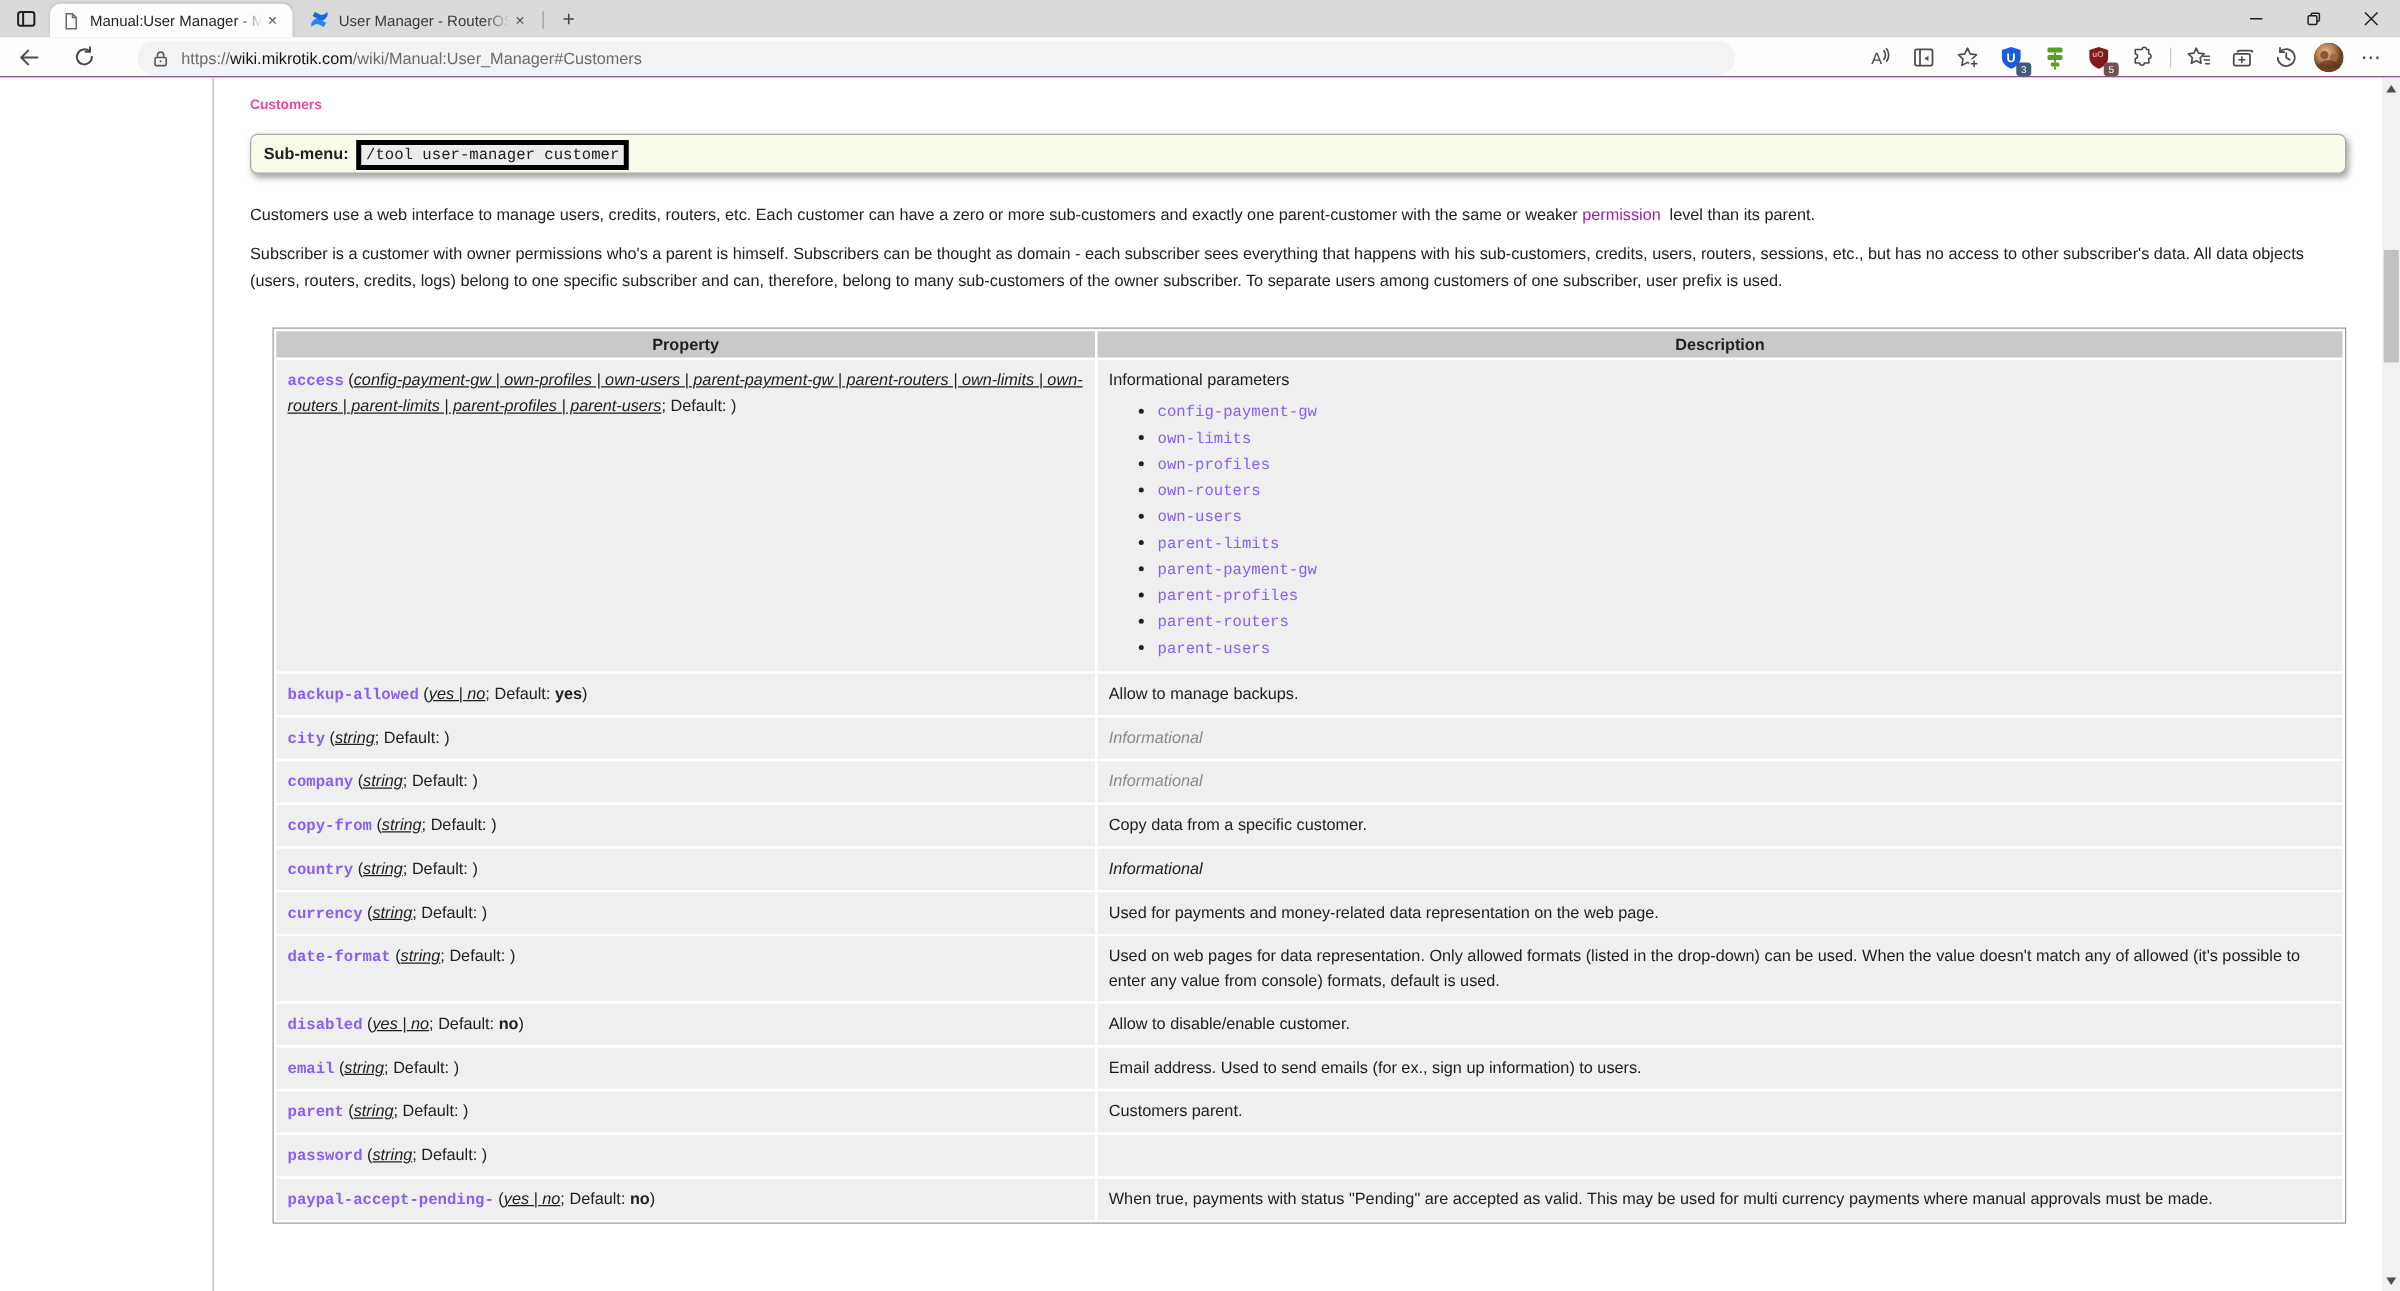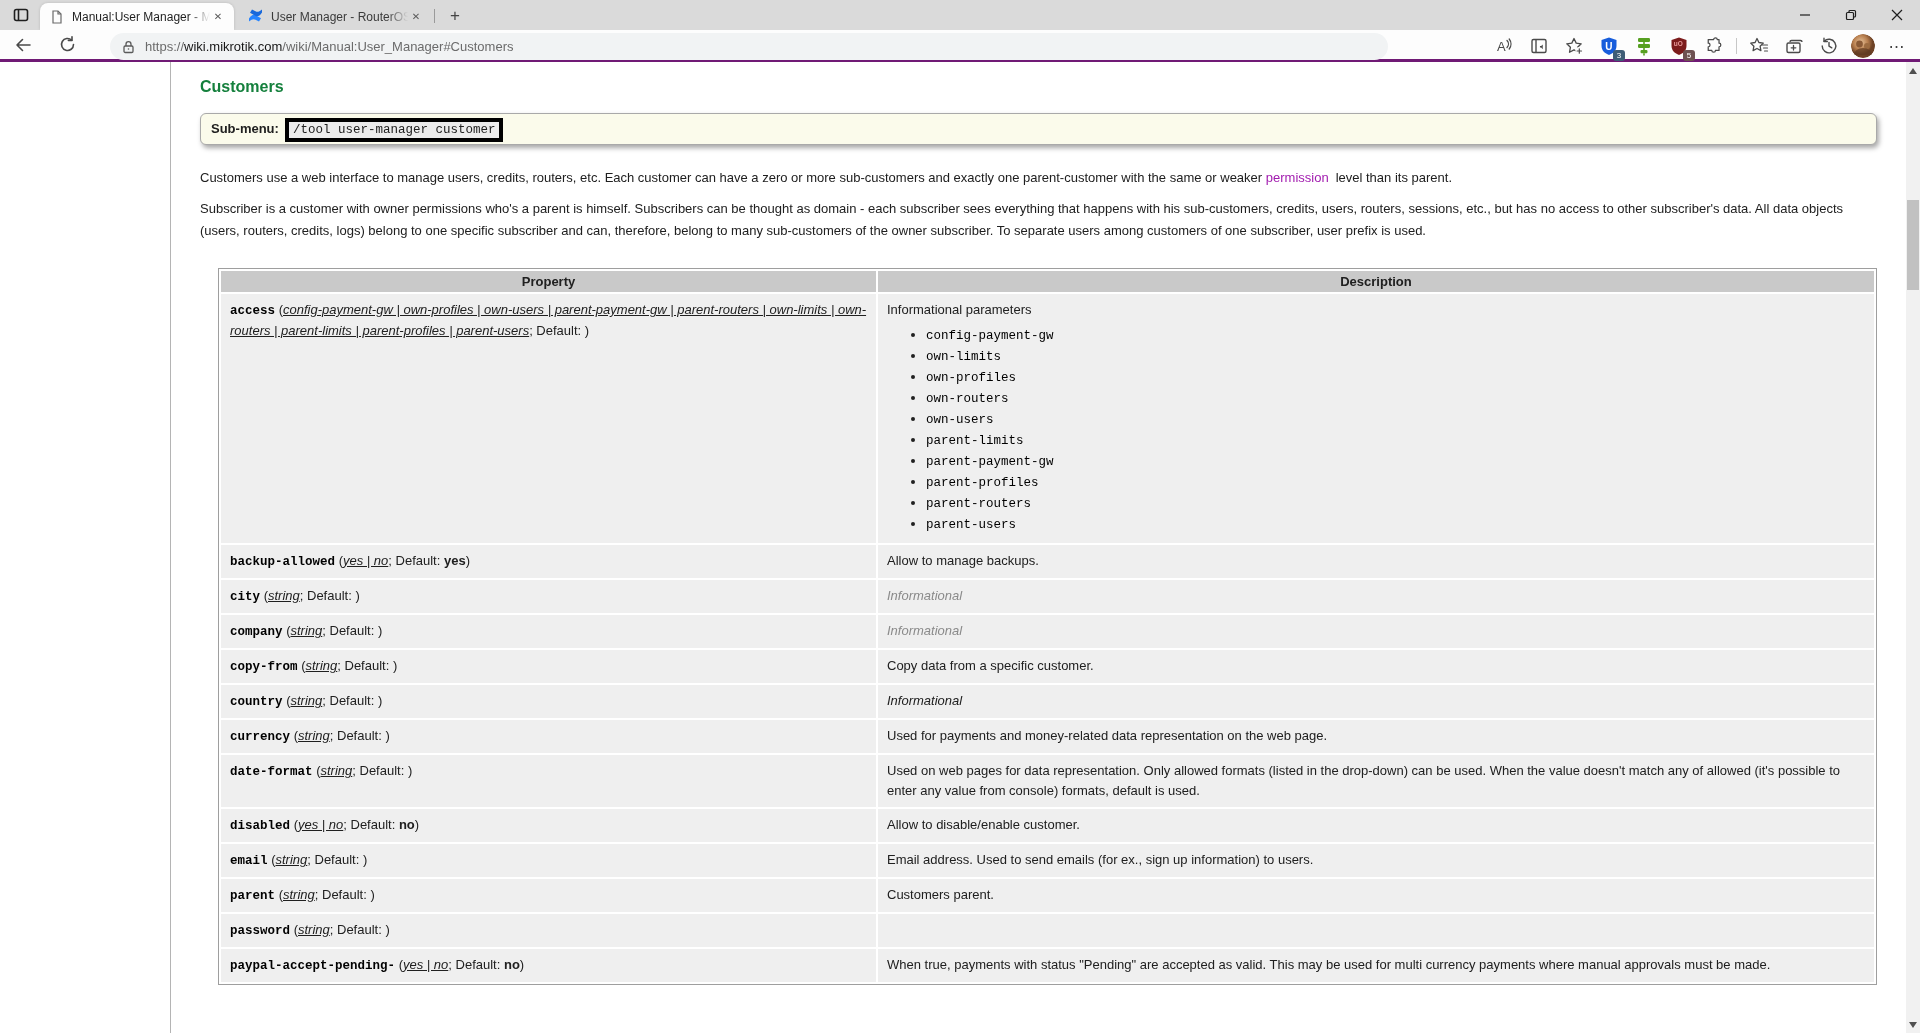--- a/index.html
+++ b/index.html
@@ -19,21 +19,21 @@
   .tab-close { width:16px; height:16px; border-radius:4px; display:flex; align-items:center;
                justify-content:center; font-size:10px; color:#5a5a5a; cursor:pointer; }
   .tab-sep { position:absolute; left:434px; top:9px; width:1px; height:14px; background:#9a9a9a; }
   .newtab { position:absolute; left:442px; top:4px; width:26px; height:24px; border-radius:4px;
             display:flex; align-items:center; justify-content:center; font-size:17px; color:#444;
             cursor:pointer; background:none; border:none; }
   .win-controls { position:absolute; right:0; top:0; height:30px; display:flex; }
   .win-btn { width:46px; height:30px; display:flex; align-items:center; justify-content:center; cursor:pointer; }
 
   .toolbar { position:absolute; left:0; top:30px; width:1920px; height:32px; background:#fdfdfd;
-             border-bottom:3px solid #701a75; display:flex; align-items:center; }
+             border-bottom:1px solid #701a75; display:flex; align-items:center; }
   .nav-btn { width:30px; height:28px; margin-left:8px; display:flex; align-items:center;
              justify-content:center; border-radius:4px; cursor:pointer; }
   .omnibox { position:absolute; left:110px; top:3px; width:1278px; height:27px; background:#f1f3f4;
              border-radius:14px; display:flex; align-items:center; padding:0 12px; cursor:text; }
   .omnibox .url { font-size:13px; margin-left:10px; white-space:nowrap; }
   .url .dim { color:#6b6b6b; } .url .domain { color:#161616; }
   .tb-right { position:absolute; right:10px; top:2px; height:28px; display:flex; align-items:center; gap:9px; }
   .tb-icon { width:26px; height:26px; display:flex; align-items:center; justify-content:center;
              border-radius:5px; cursor:pointer; position:relative; }
   .tb-div { width:1px; height:16px; background:#c7c7c7; }
@@ -41,37 +41,37 @@
            font-size:8px; color:#fff; display:flex; align-items:center; justify-content:center;
            padding:0 2px; line-height:1; }
   .badge.b-blue { background:#3e5d76; } .badge.b-red { background:#6e5252; }
   .avatar { width:24px; height:24px; border-radius:50%; overflow:hidden; cursor:pointer; }
   .more-dots { font-size:16px; color:#3f3f3f; letter-spacing:1px; }
 
   
   .page { position:absolute; left:0; top:62px; width:1906px; height:971px; background:#fff; }
   .content-border { position:absolute; left:170px; top:0; width:1px; height:971px; background:#b4b4b4; }
   .content { position:absolute; left:200px; top:0; width:1677px; color:#202020; }
-  h2.page-h { margin-top:16px; font-size:16px; font-weight:bold; color:#15803d; }
+  h2.page-h { margin-top:16px; font-size:11px; font-weight:bold; color:#ec4899; }
   .notebox { margin-top:17px; width:1677px; background:#fbfbeb; border:1px solid #a9a9a9;
              border-radius:6px; padding:7px 10px; font-size:13px;
              box-shadow:2px 3px 5px rgba(0,0,0,.35); }
   .notebox b { margin-right:6px;margin-top:44px; }
   .notebox code { font-family:"Liberation Mono","DejaVu Sans Mono",monospace; font-size:12.5px;
                   background:#ececec; border:4px solid #000000; padding:1px 4px; }
   .para { margin-top:22px; font-size:13px; line-height:22px; }
   .para + .para { margin-top:9px; }
   a.wikilink { color:#a21caf; text-decoration:none; margin-right:7px; cursor:pointer; }
 
   table.props { margin:26px 0 0 18px; width:1659px; border:1px solid #9e9e9e; border-spacing:2px;
                 background:#fff; font-size:13px; }
   table.props th { background:#c9c9c9; font-weight:bold; padding:3px 20px; font-size:13px; }
   table.props td { background:#efefef; padding:6px 9px; vertical-align:top; line-height:20px; }
   td.prop { width:655px; }
-  .pname, .pl-item { font-family:"Liberation Mono","DejaVu Sans Mono",monospace; color:#000000; font-size:12.5px; }
+  .pname, .pl-item { font-family:"Liberation Mono","DejaVu Sans Mono",monospace; color:#8b5cf6; font-size:12.5px; }
   .pname { font-weight:bold; }
   .ptail i { font-style:italic;text-decoration:underline; }
   .desc-muted { color:#8a8a8a; font-style:italic; }
   .desc-italic { font-style:italic; }
   ul.param-list { margin:7px 0 2px 0; padding-left:27px; list-style:disc; }
   ul.param-list li { margin:4px 12px; line-height:16px; color:#202020; }
 
   
   .scrollbar { position:absolute; right:0; top:62px; width:14px; height:971px; background:#f1f1f1; }
   .sb-arrow { position:absolute; left:0; width:14px; height:17px; display:flex; align-items:center;

